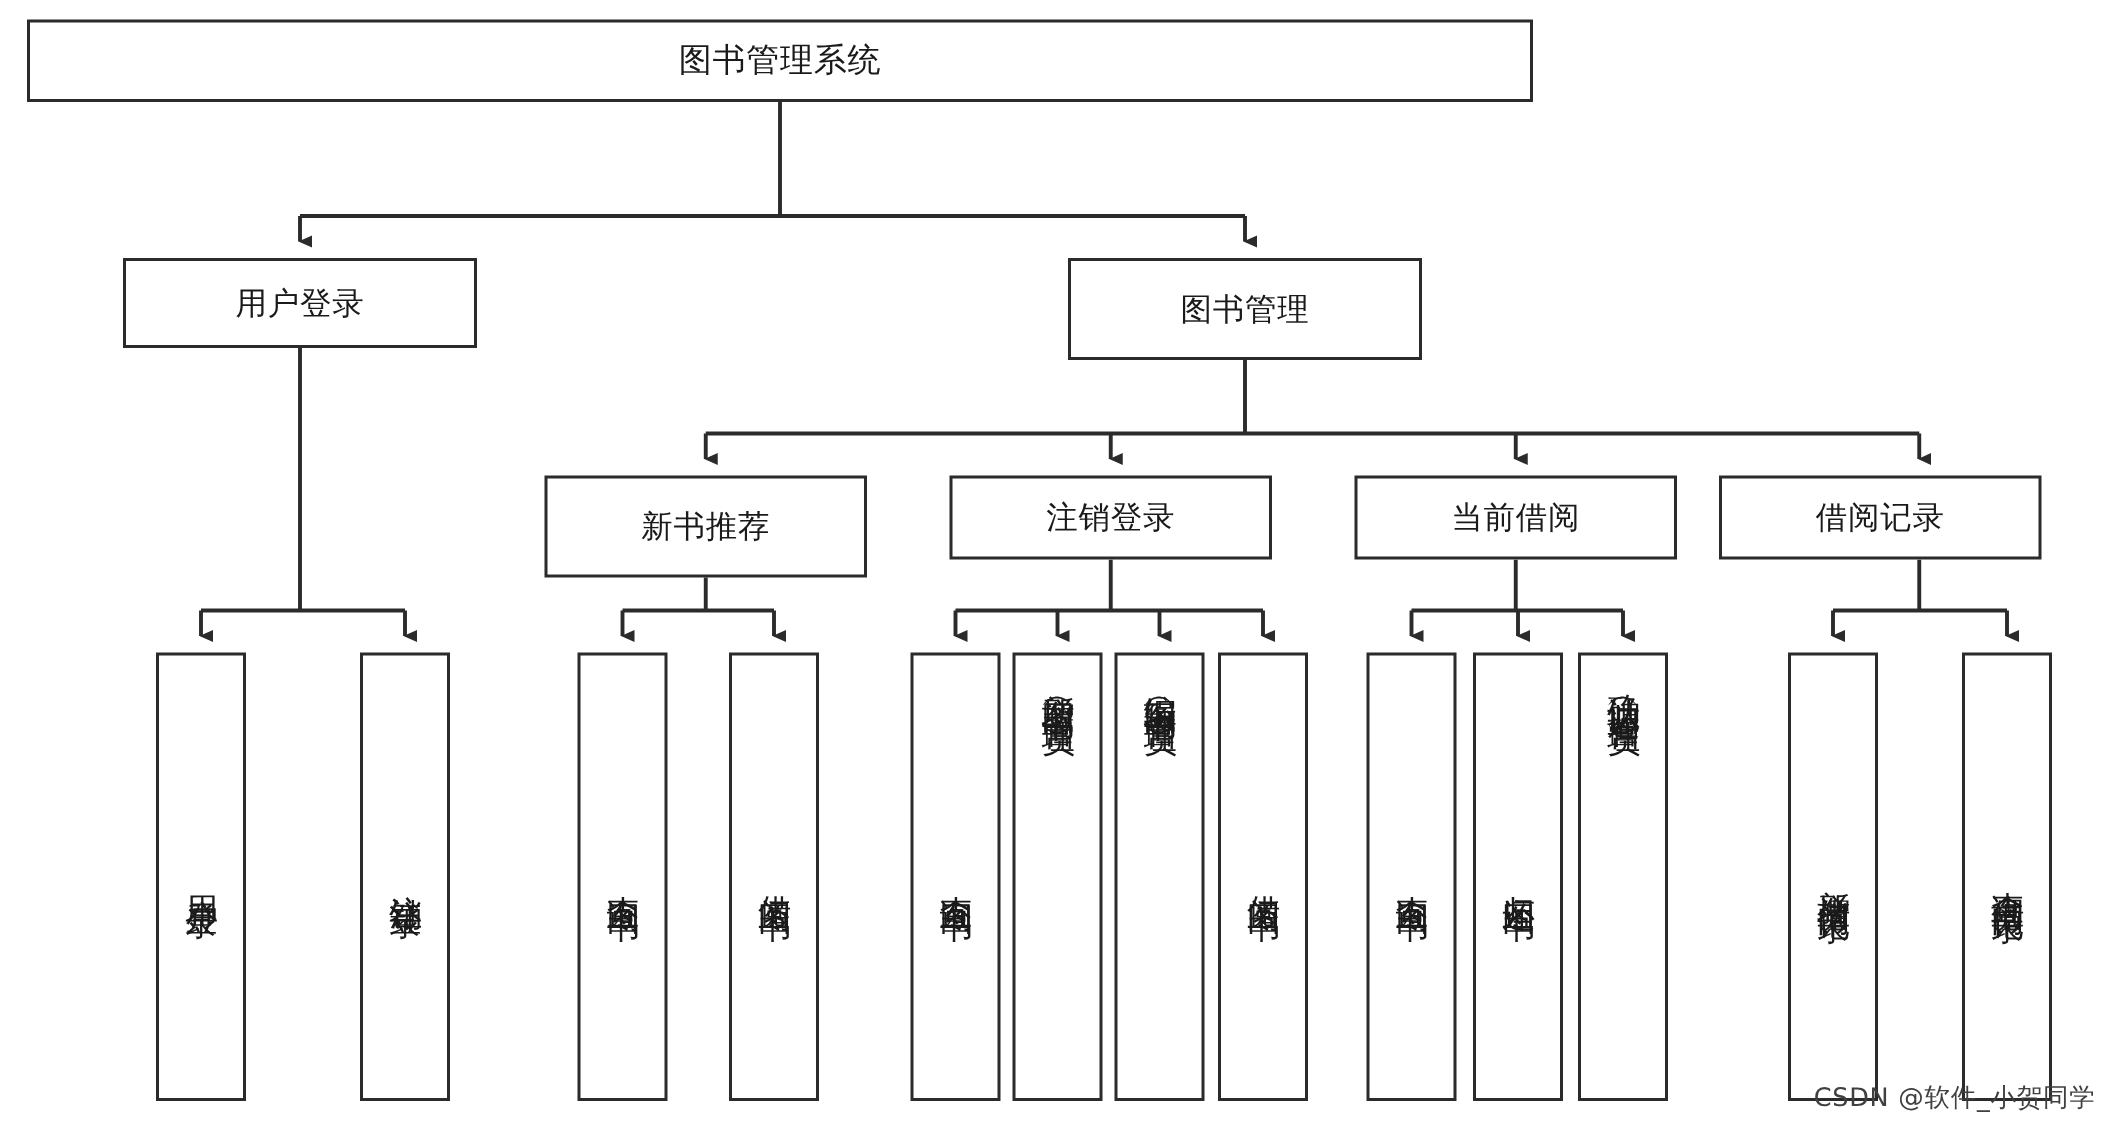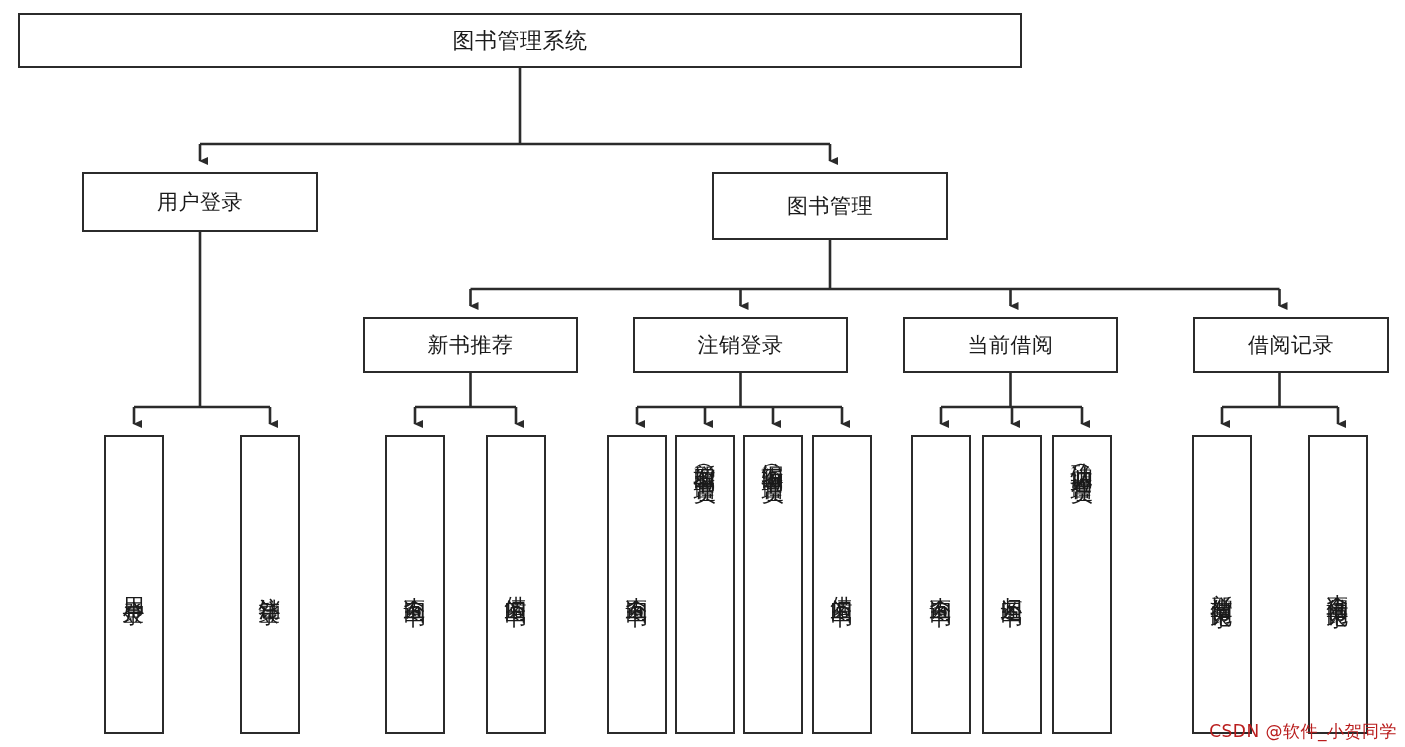--- a/index.html
+++ b/index.html
@@ -65,21 +65,21 @@
   }
   .node.vertical.centered {
     align-items: center;
     padding-top: 0;
   }
   #watermark {
     position: absolute;
     right: 8px;
     bottom: 4px;
     font-size: 17px;
-    color: #b91c1c;
+    color: #404040;
     letter-spacing: 0.5px;
     white-space: nowrap;
     z-index: 5;
   }
 </style>
 </head>
 <body>
 
 <div id="diagram-root">
 
@@ -129,30 +129,30 @@
   <div id="node-layer">
       <div class="node horizontal root" style="left: 18px; top: 13px; width: 1004px; height: 55px;">
         <span class="node-label">图书管理系统</span>
       </div>
       <div class="node horizontal" style="left: 82px; top: 172px; width: 236px; height: 60px;">
         <span class="node-label">用户登录</span>
       </div>
       <div class="node horizontal" style="left: 712px; top: 172px; width: 236px; height: 68px;">
         <span class="node-label">图书管理</span>
       </div>
-      <div class="node horizontal" style="left: 363px; top: 317px; width: 215px; height: 56px;">
+      <div class="node horizontal" style="left: 363px; top: 317px; width: 215px; height: 68px;">
         <span class="node-label">新书推荐</span>
       </div>
       <div class="node horizontal" style="left: 633px; top: 317px; width: 215px; height: 56px;">
         <span class="node-label">注销登录</span>
       </div>
       <div class="node horizontal" style="left: 903px; top: 317px; width: 215px; height: 56px;">
         <span class="node-label">当前借阅</span>
       </div>
-      <div class="node horizontal" style="left: 1193px; top: 317px; width: 196px; height: 56px;">
+      <div class="node horizontal" style="left: 1146px; top: 317px; width: 215px; height: 56px;">
         <span class="node-label">借阅记录</span>
       </div>
       <div class="node vertical centered" style="left: 104px; top: 435px; width: 60px; height: 299px;">
         <span class="node-label">用户登录</span>
       </div>
       <div class="node vertical centered" style="left: 240px; top: 435px; width: 60px; height: 299px;">
         <span class="node-label">注销登录</span>
       </div>
       <div class="node vertical centered" style="left: 385px; top: 435px; width: 60px; height: 299px;">
         <span class="node-label">查询图书</span>

